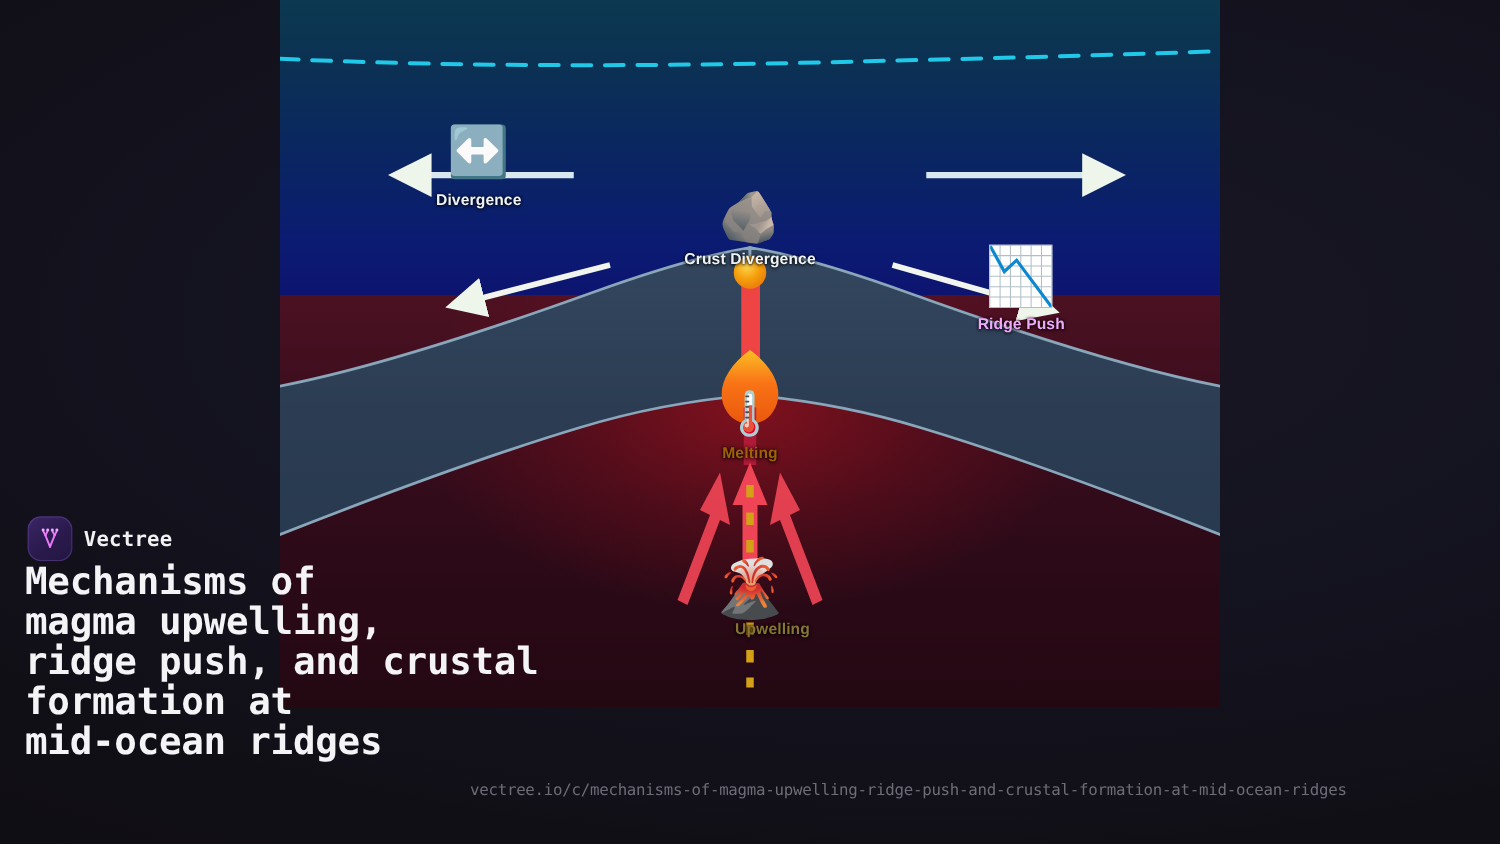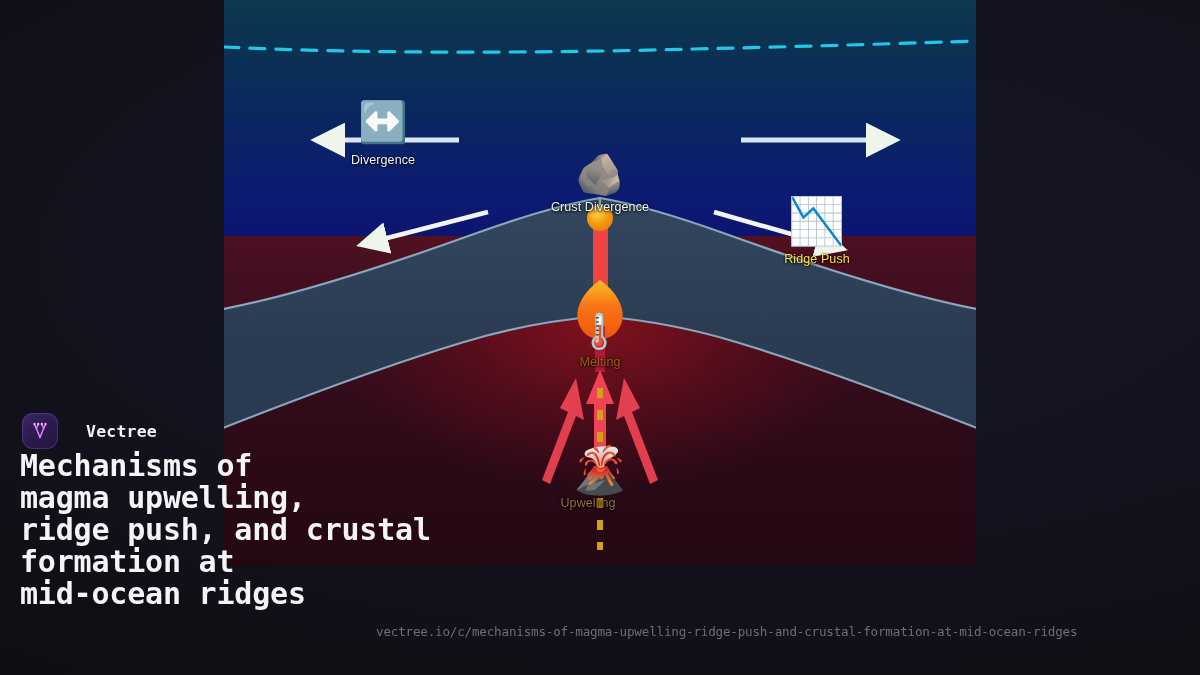--- a/index.html
+++ b/index.html
@@ -40,44 +40,44 @@
     background:radial-gradient(46% 62% at 50% 28%, rgba(150,18,30,.75) 0%, rgba(120,14,26,.42) 42%, rgba(80,8,18,0) 78%);
   }
 
   #sea-surface{position:absolute;left:0;top:0;width:100%;height:120px;}
 
   #lithosphere{position:absolute;left:0;top:120px;width:100%;height:446px;}
 
   
   .lbl{
     position:absolute;
-    font-size:12.5px;font-weight:normal;
+    font-size:12.5px;font-weight:bold;
     letter-spacing:.1px;
     white-space:nowrap;
     transform:translateX(-50%);
     text-shadow:0 1px 3px rgba(0,0,0,.85), 0 0 2px rgba(0,0,0,.9);
     pointer-events:none;
   }
   .lbl.light{color:#eef3f7;}
-  .lbl.steel{color:#fde047;text-align:center;}
+  .lbl.steel{color:#f0abfc;text-align:center;}
   .lbl.amber{color:#a16207;}
   .lbl.olive{color:#8a7435;}
 
   .emoji{
     position:absolute;
     transform:translate(-50%,-50%);
     line-height:1;
     font-family:"DejaVu Sans","Liberation Sans",sans-serif;
     pointer-events:none;
   }
 
   
   #brand{
     position:absolute;left:22px;top:413px;
-    display:flex;align-items:center;gap:28px;
+    display:flex;align-items:center;gap:9px;
   }
   #brand-mark{
     width:36px;height:36px;border-radius:11px;
     background:linear-gradient(145deg,#3b2566 0%,#2a1a4d 55%,#221640 100%);
     box-shadow:inset 0 0 0 1px rgba(160,120,230,.25);
     display:flex;align-items:center;justify-content:center;
   }
   #brand-name{
     color:#f2f2f5;font-size:16.5px;font-weight:bold;
     font-family:"DejaVu Sans Mono","Liberation Mono",monospace;
@@ -180,21 +180,21 @@
     <span class="emoji" style="left:159px;top:122px;font-size:40px;">↔️</span>
     <span class="emoji" style="left:376px;top:174px;font-size:40px;">🪨</span>
     <span class="emoji" style="left:593px;top:221px;font-size:46px;">📉</span>
     <span class="emoji" style="left:376px;top:331px;font-size:34px;">🌡️</span>
     <span class="emoji" style="left:376px;top:470px;font-size:46px;">🌋</span>
 
     <span class="lbl light" style="left:159px;top:153px;">Divergence</span>
     <span class="lbl light" style="left:376px;top:200px;">Crust Divergence</span>
     <span class="lbl steel" style="left:593px;top:252px;">Ridge Push</span>
     <span class="lbl amber" style="left:376px;top:355px;">Melting</span>
-    <span class="lbl olive" style="left:364px;top:496px;">Upwelling</span>
+    <span class="lbl olive" style="left:394px;top:496px;">Upwelling</span>
   </div>
 
   <div id="brand">
     <div id="brand-mark">
       <svg width="22" height="22" viewBox="0 0 24 24">
         <g stroke="#e879f9" stroke-width="1.7" fill="none" stroke-linecap="round">
           <path d="M12 19 L8 9"></path>
           <path d="M12 19 L16 9"></path>
           <path d="M8 9 L6 5"></path>
           <path d="M8 9 L10 5"></path>

